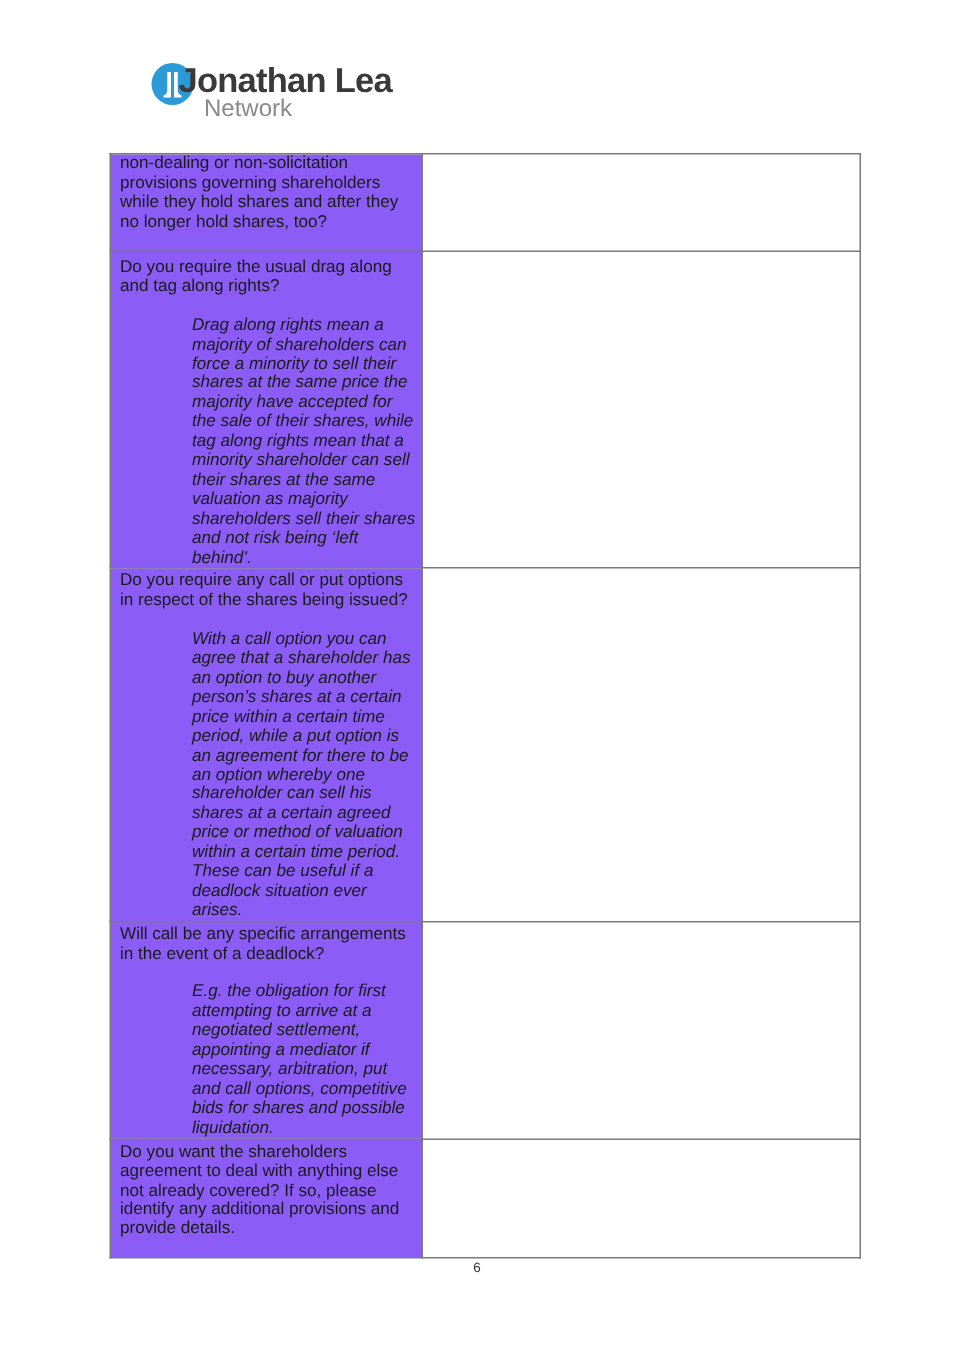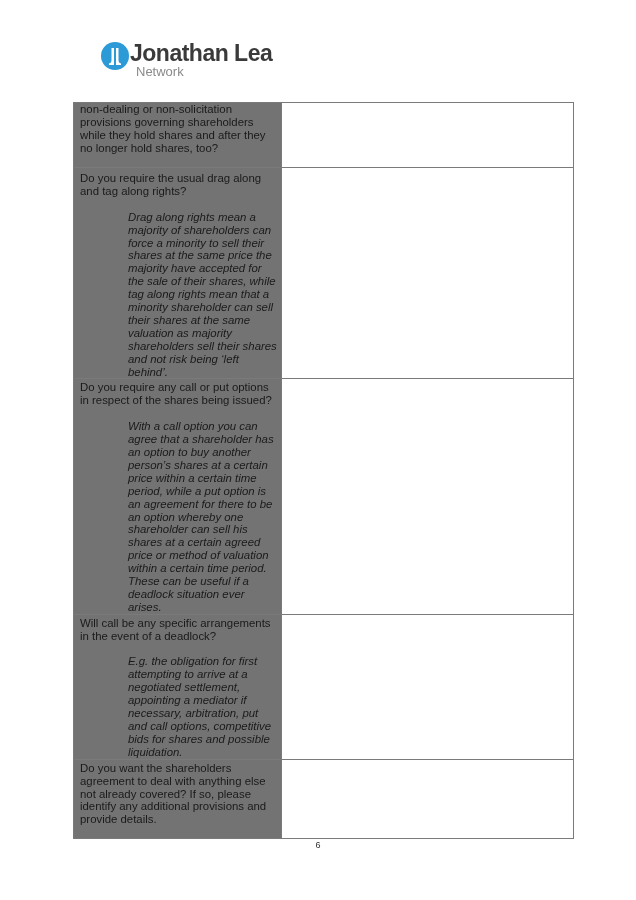--- a/index.html
+++ b/index.html
@@ -7,32 +7,32 @@
       width: 636px; height: 900px; background: #ffffff; position: relative;
       font-family: "Liberation Sans", sans-serif; color: #1a1a1a; overflow: hidden;
     }
     .logo { position: absolute; left: 101px; top: 40px; height: 42px; width: 200px; }
     .logo-mark {
       position: absolute; left: 0; top: 2px; width: 28px; height: 28px; border-radius: 50%;
       background: #2b9ad6;
     }
     .logo-mark svg { position: absolute; left: 0; top: 0; }
     .logo-name {
-      position: absolute; left: 29px; top: 0px; font-size: 23px; font-weight: bold;
+      position: absolute; left: 18px; top: 0px; font-size: 23px; font-weight: bold;
       color: #3a3a3a; letter-spacing: -0.5px; white-space: nowrap;
     }
     .logo-sub {
-      position: absolute; left: 35px; top: 24px; font-size: 13px; color: #8a8a8a; white-space: nowrap;
+      position: absolute; left: 35px; top: 24px; font-size: 16px; color: #8a8a8a; white-space: nowrap;
     }
     table.qa {
       position: absolute; left: 73px; top: 102px; width: 501px;
       border-collapse: collapse; table-layout: fixed;
     }
     table.qa td { border: 1px solid #7a7a7a; vertical-align: top; padding: 0; }
-    td.q { width: 197px; background: #737373; padding: 0 4px 0 6px !important; }
+    td.q { width: 197px; background: #8b5cf6; padding: 0 4px 0 6px !important; }
     td.a { background: #ffffff; }
     .q p { margin: 0; font-size: 11.4px; line-height: 12.9px; }
     .q p.gap { margin-top: 12.9px; }
     .q p.it { font-style: italic; margin-left: 48px; }
     .page-num { position: absolute; left: 0; width: 636px; top: 840px; text-align: center; font-size: 9px; color: #333; }
   </style>
 </head>
 <body>
 
 <div class="logo">

